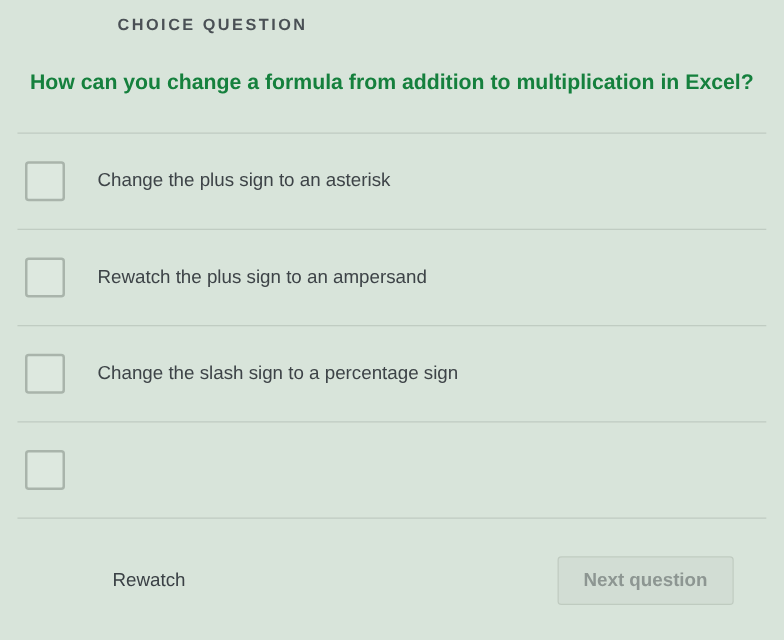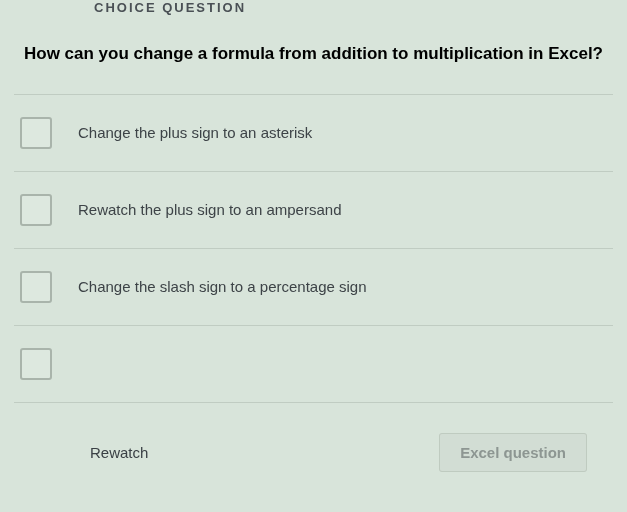--- a/index.html
+++ b/index.html
@@ -14,28 +14,28 @@
   }
   .page {
     padding: 0 14px;
     box-sizing: border-box;
   }
   .header-label {
     font-size: 13px;
     letter-spacing: 2px;
     font-weight: 700;
     color: #4a5055;
-    padding-top: 0;
+    padding-top: 12px;
     margin-left: 80px;
     text-transform: uppercase;
   }
   .question {
     font-size: 17px;
     font-weight: 700;
-    color: #000000;
+    color: #15803d;
     margin: 28px 4px 28px 10px;
     line-height: 1.35;
   }
   .options {
     display: flex;
     flex-direction: column;
   }
   .option {
     display: flex;
     align-items: center;
@@ -110,16 +110,16 @@
     </div>
 
     <div class="option">
       <div class="checkbox"></div>
     </div>
 
   </div>
 
   <div class="footer">
     <div class="rewatch">Rewatch</div>
-    <div class="next-btn">Excel question</div>
+    <div class="next-btn">Next question</div>
   </div>
 
 </div>
 
 </body></html>

